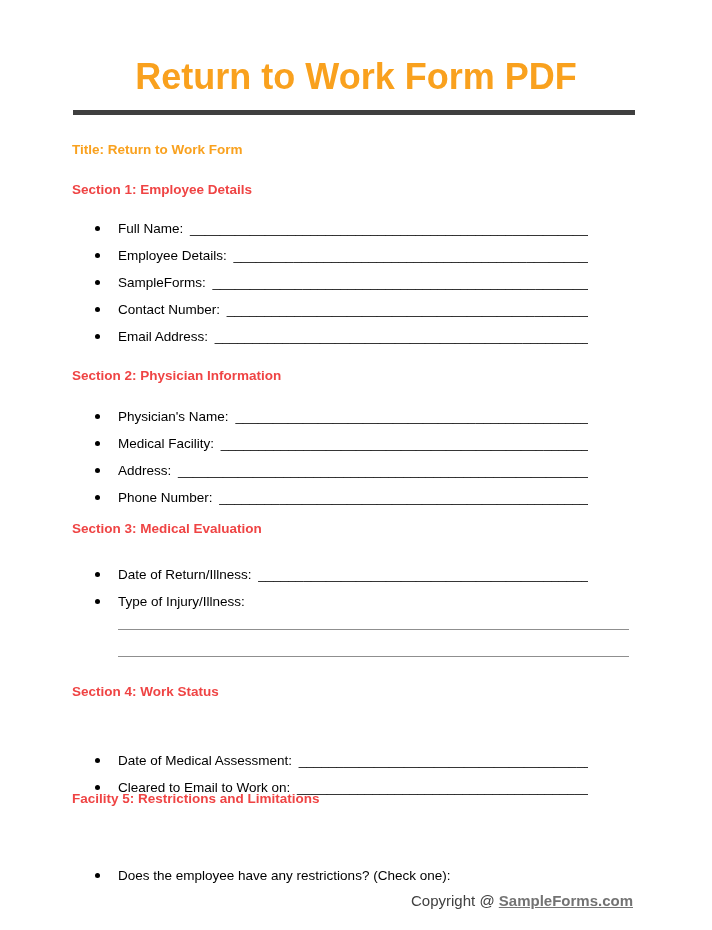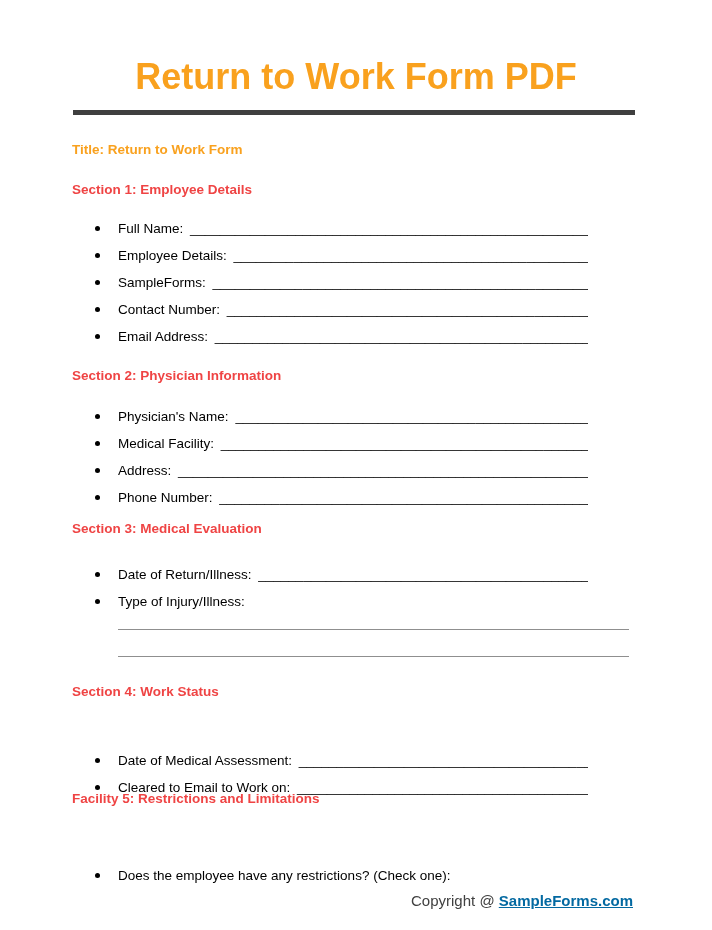--- a/index.html
+++ b/index.html
@@ -100,21 +100,21 @@
   .footer {
     position: absolute;
     top: 892px;
     right: 79px;
     font-size: 15px;
     color: #414141;
     line-height: 18px;
     white-space: pre;
   }
   .footer a {
-    color: #0369a1;
+    color: #737373;
     font-weight: bold;
     text-decoration: underline;
     cursor: pointer;
   }
   
   #h-s1 { top: 182px; }
   #ul-s1 { top: 215px; }
   #h-s2 { top: 368px; }
   #ul-s2 { top: 403px; }
   #h-s3 { top: 513px; margin-top: 8px; }

